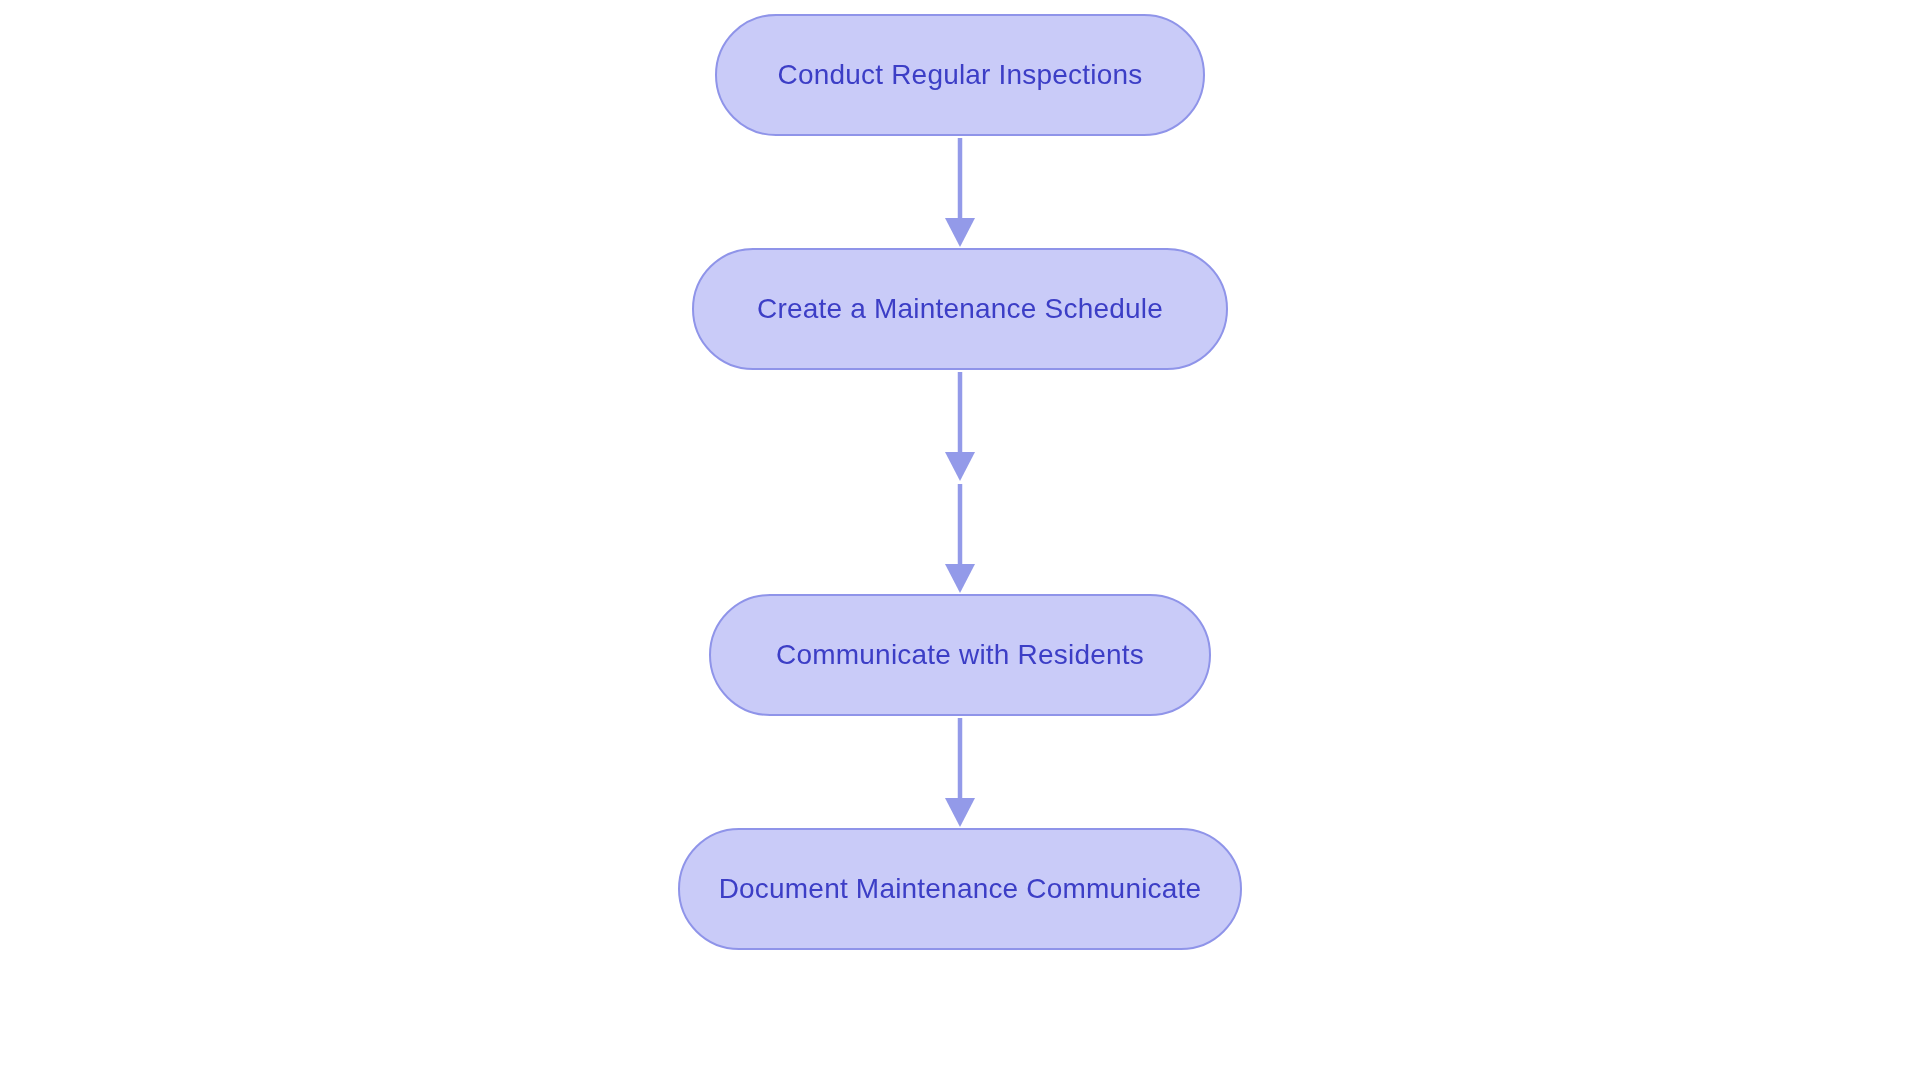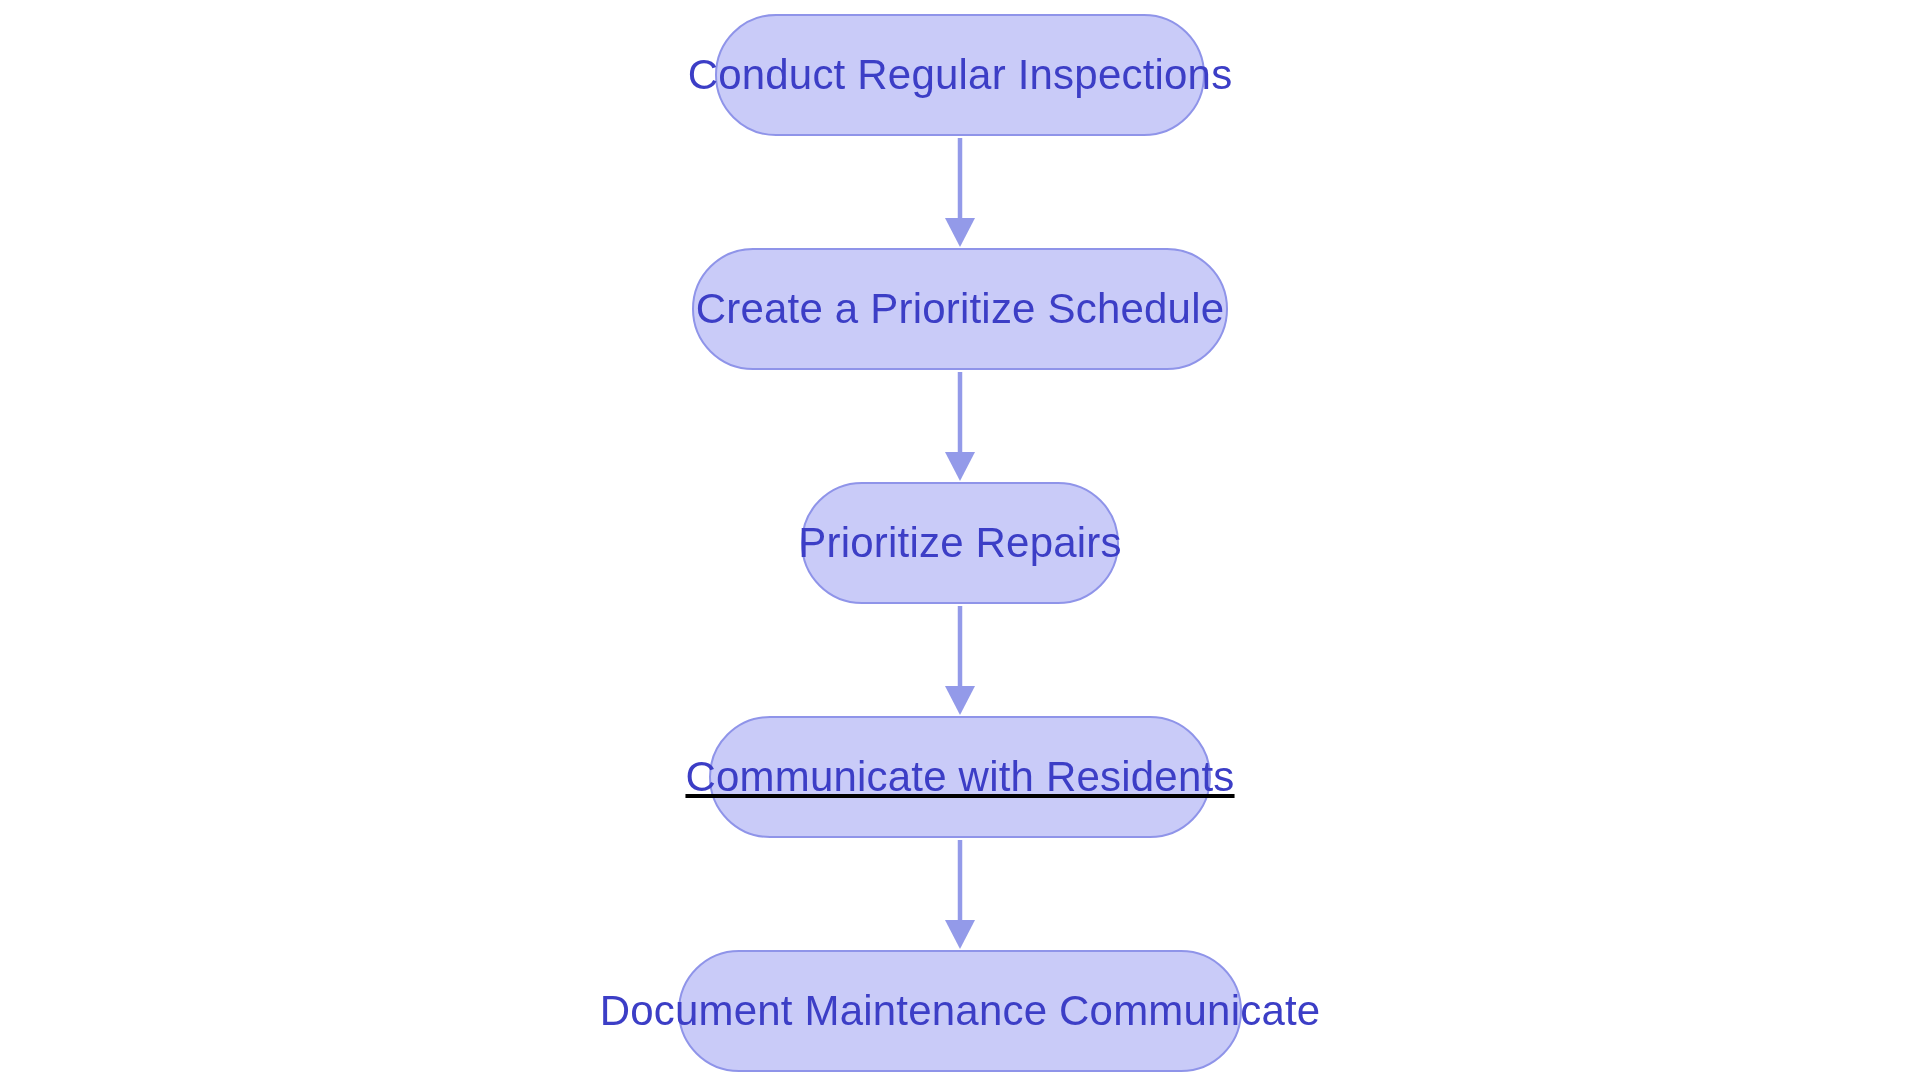--- a/index.html
+++ b/index.html
@@ -30,30 +30,30 @@
     height: 122px;
     border-radius: 61px;
     background: var(--node-fill, #c9cbf8);
     border: 2.5px solid var(--node-border, #8f94e9);
     display: flex;
     align-items: center;
     justify-content: center;
     flex: 0 0 auto;
   }
   .node-label {
-    font-size: 42px;
+    font-size: 28px;
     line-height: 1;
     color: var(--node-text, #3c3ec6);
     white-space: nowrap;
     letter-spacing: 0.2px;
   }
   .n1 { width: 490px; }
   .n2 { width: 536px; }
   .n3 { width: 318px; }
-  .n4 { width: 502px; text-decoration: underline; }
+  .n4 { width: 502px; }
   .n5 { width: 564px; }
   .arrow {
     flex: 0 0 auto;
     display: block;
     width: 36px;
     height: 112px;
   }
 </style>
 </head>
 <body>
@@ -64,31 +64,28 @@
     <div class="node n1">
       <span class="node-label">Conduct Regular Inspections</span>
     </div>
 
     <svg class="arrow" viewBox="0 0 36 112">
       <line x1="18" y1="2" x2="18" y2="86" stroke-width="4.5" stroke="#939ae9"></line>
       <polygon points="18,111 3,82 33,82" fill="#939ae9"></polygon>
     </svg>
 
     <div class="node n2">
-      <span class="node-label">Create a Prioritize Schedule</span>
+      <span class="node-label">Create a Maintenance Schedule</span>
     </div>
 
     <svg class="arrow" viewBox="0 0 36 112">
       <line x1="18" y1="2" x2="18" y2="86" stroke-width="4.5" stroke="#939ae9"></line>
       <polygon points="18,111 3,82 33,82" fill="#939ae9"></polygon>
     </svg>
 
-    <div class="node n3">
-      <span class="node-label">Prioritize Repairs</span>
-    </div>
 
     <svg class="arrow" viewBox="0 0 36 112">
       <line x1="18" y1="2" x2="18" y2="86" stroke-width="4.5" stroke="#939ae9"></line>
       <polygon points="18,111 3,82 33,82" fill="#939ae9"></polygon>
     </svg>
 
     <div class="node n4">
       <span class="node-label">Communicate with Residents</span>
     </div>
 

